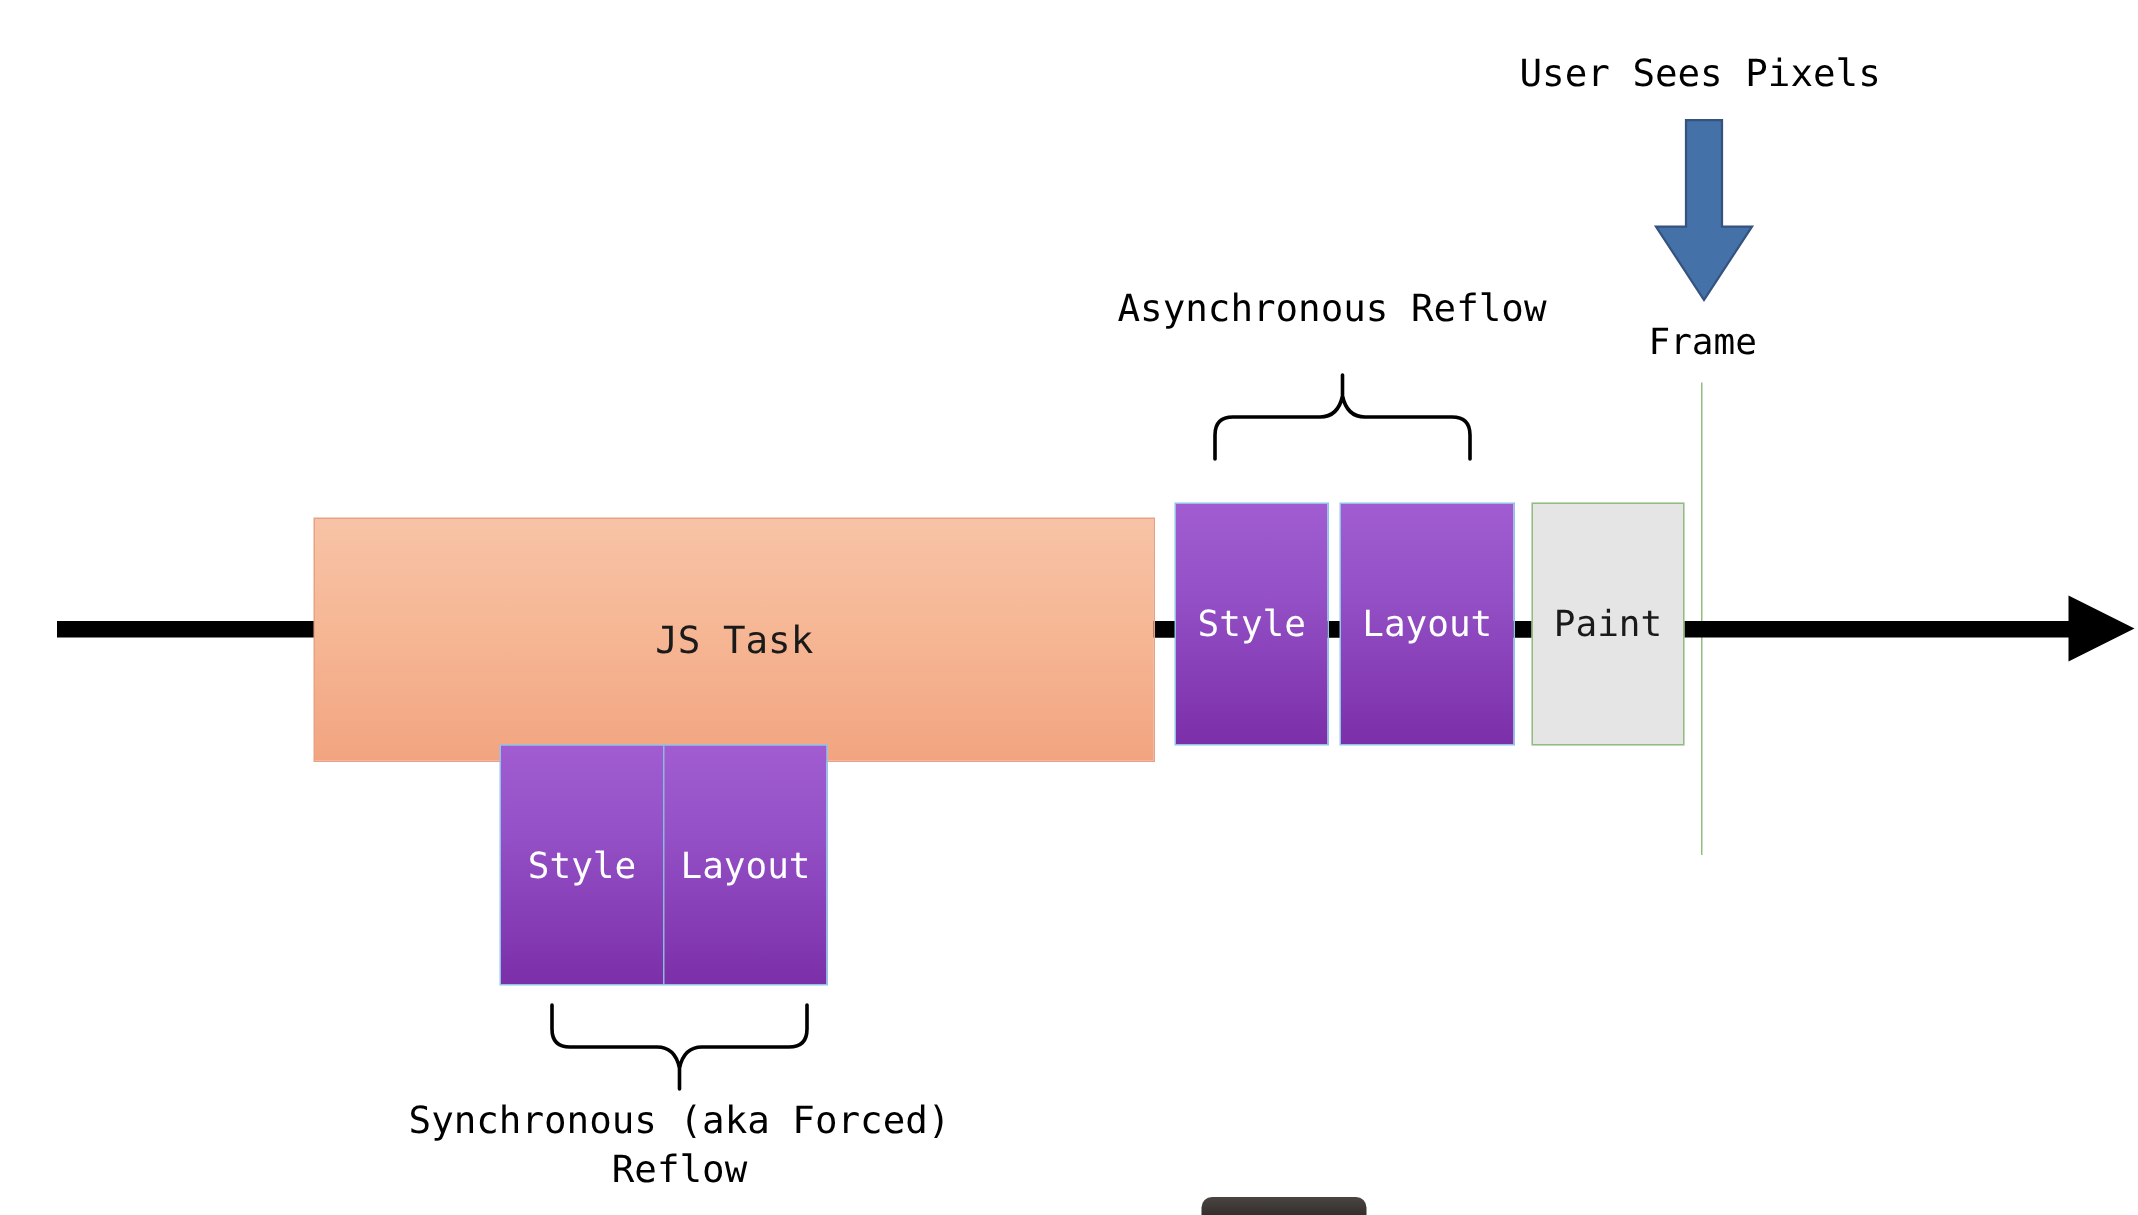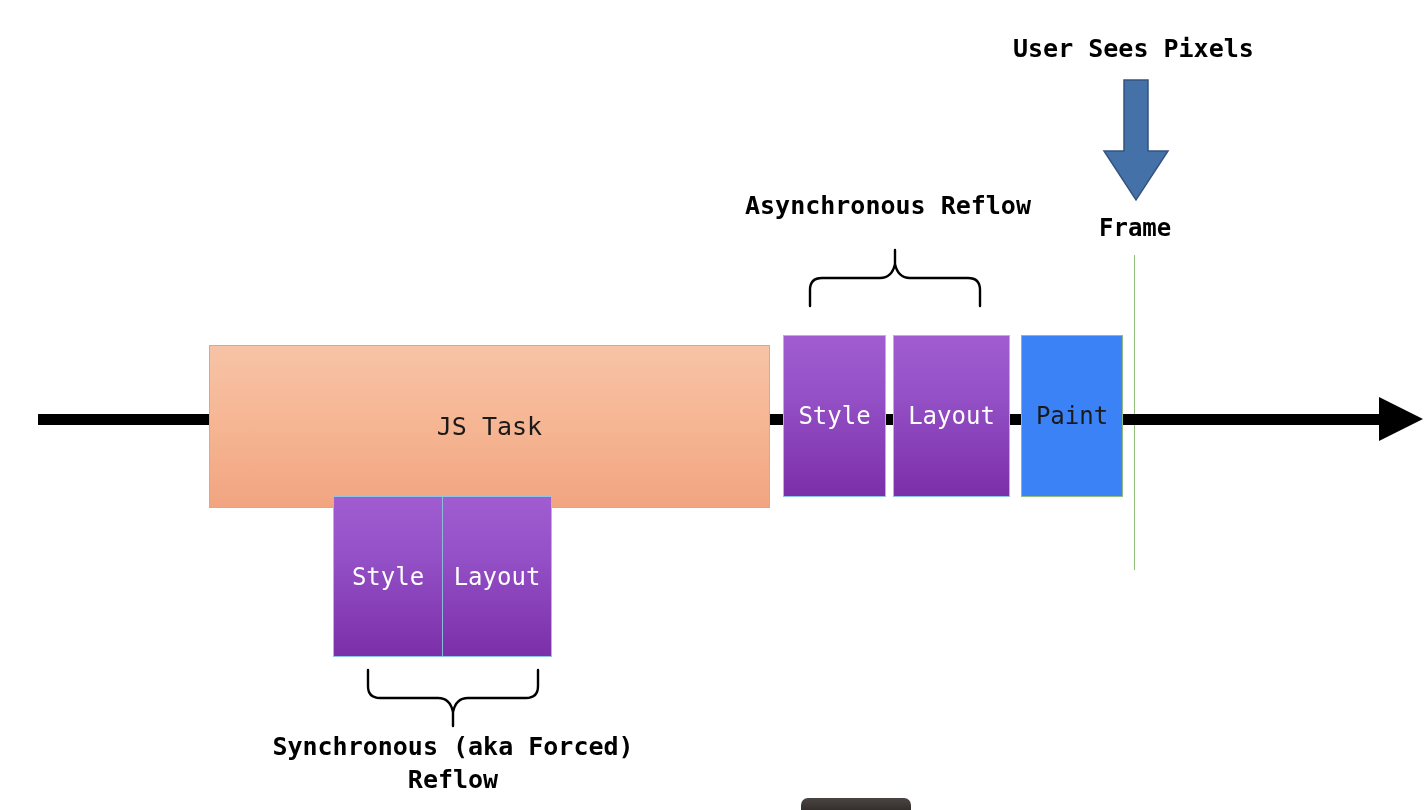--- a/index.html
+++ b/index.html
@@ -75,21 +75,21 @@
     color: #ffffff;
     font-size: 24px;
   }
   .box-style-async { left: 783px; top: 335px; width: 103px; height: 162px; }
   .box-layout-async { left: 893px; top: 335px; width: 117px; height: 162px; }
   .box-paint {
     left: 1021px;
     top: 335px;
     width: 102px;
     height: 162px;
-    background: #3b82f6;
+    background: #e5e5e5;
     border: 1px solid #93bd80;
     color: #1a1a1a;
     font-size: 24px;
   }
 
   
   .sync-group {
     position: absolute;
     left: 333px;
     top: 496px;
@@ -111,21 +111,20 @@
   }
   .sync-cell + .sync-cell { border-left: 1px solid #8fb8dd; }
 
   
   .label {
     position: absolute;
     color: #000000;
     white-space: nowrap;
     font-size: 25px;
     line-height: 1.3;
-    font-weight: bold;
   }
   .label-async { left: 745px; top: 190px; }
   .label-sync {
     left: 272px;
     top: 731px;
     width: 362px;
     text-align: center;
     white-space: normal;
   }
   .label-user-sees { left: 1013px; top: 33px; }

